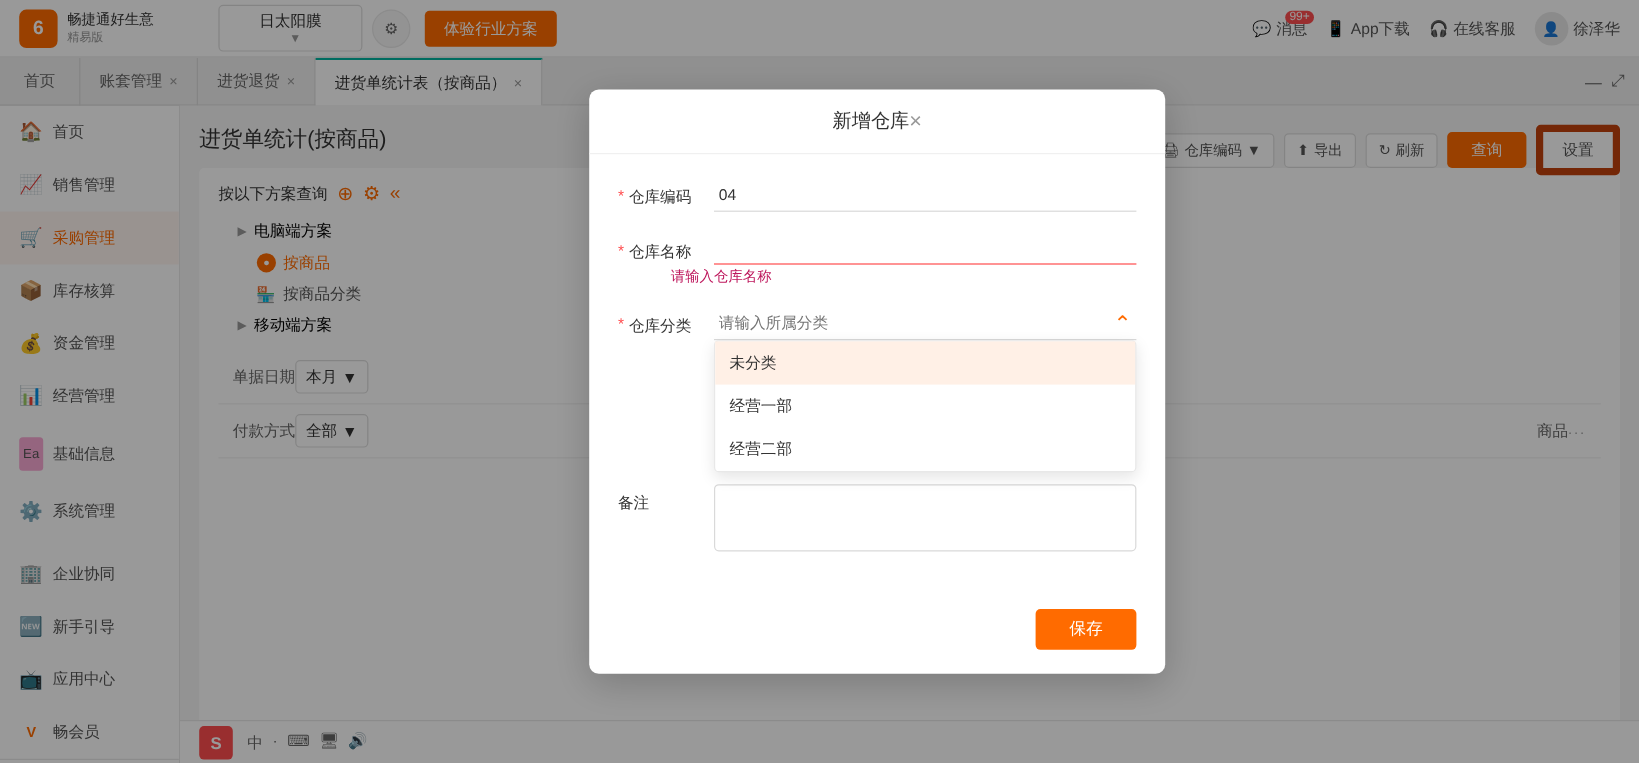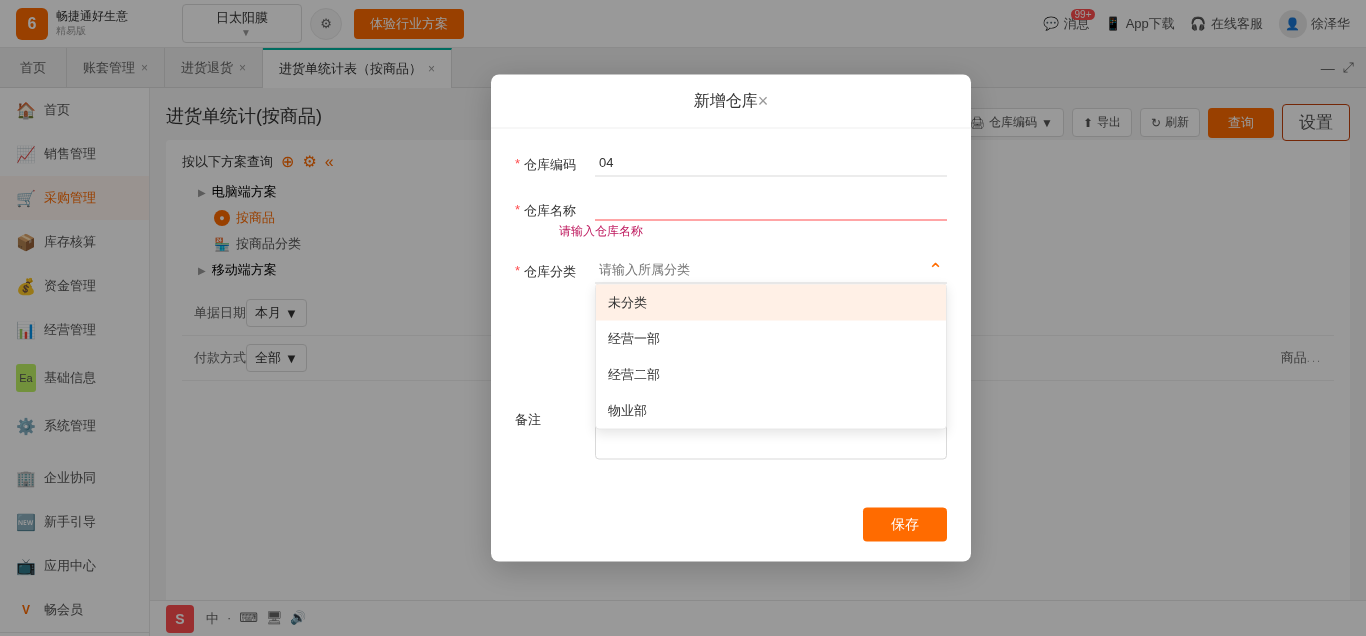--- a/index.html
+++ b/index.html
@@ -158,22 +158,22 @@
     }
     .refresh-btn {
       display: flex; align-items: center; gap: 4px; border: 1px solid #ddd;
       background: #fff; padding: 5px 10px; border-radius: 4px; cursor: pointer; color: #555; font-size: 12px;
     }
     .query-btn {
       background: #ff6b00; color: #fff; border: none; padding: 6px 20px;
       border-radius: 4px; cursor: pointer; font-size: 13px;
     }
     .setting-btn {
-      background: #fff; border: 1px solid #c2410c; color: #555; padding: 6px 16px;
-      border-radius: 4px; cursor: pointer; font-size: 17px;
+      background: #fff; border: 6px solid #c2410c; color: #555; padding: 6px 16px;
+      border-radius: 4px; cursor: pointer; font-size: 13px;
     }
 
     
     .filter-row {
       display: flex; align-items: center; padding: 8px 12px; border-bottom: 1px solid #f0f0f0;
     }
     .filter-label { color: #666; font-size: 13px; white-space: nowrap; }
     .filter-select {
       border: 1px solid #ddd; background: #fff; padding: 4px 8px; border-radius: 4px;
       color: #333; font-size: 13px; display: flex; align-items: center; gap: 4px; cursor: pointer;
@@ -365,21 +365,21 @@
     </div>
     <div class="sidebar-item">
       <span class="sidebar-icon">💰</span>
       <span>资金管理</span>
     </div>
     <div class="sidebar-item">
       <span class="sidebar-icon">📊</span>
       <span>经营管理</span>
     </div>
     <div class="sidebar-item">
-      <span class="sidebar-icon" style="font-size:11px;background:#bef264;border-radius:3px;padding:14px 3px;">Ea</span>
+      <span class="sidebar-icon" style="font-size:11px;background:#f9a8d4;border-radius:3px;padding:14px 3px;">Ea</span>
       <span>基础信息</span>
     </div>
     <div class="sidebar-item">
       <span class="sidebar-icon">⚙️</span>
       <span>系统管理</span>
     </div>
     <div class="sidebar-divider"></div>
     <div class="sidebar-item">
       <span class="sidebar-icon">🏢</span>
       <span>企业协同</span>
@@ -518,23 +518,20 @@
 
       <div class="dropdown-list">
         <div class="dropdown-item selected">
           <span>未分类</span>
         </div>
         <div class="dropdown-item">
           <span>经营一部</span>
         </div>
         <div class="dropdown-item">
           <span>经营二部</span>
-        </div>
-        <div class="dropdown-item">
-          <span>物业部</span>
         </div>
       </div>
     </div>
 
     <div class="form-row" style="margin-top: 120px;">
       <div class="form-label">
         <span>备注</span>
       </div>
       <textarea class="form-textarea" style=""></textarea>
     </div>

